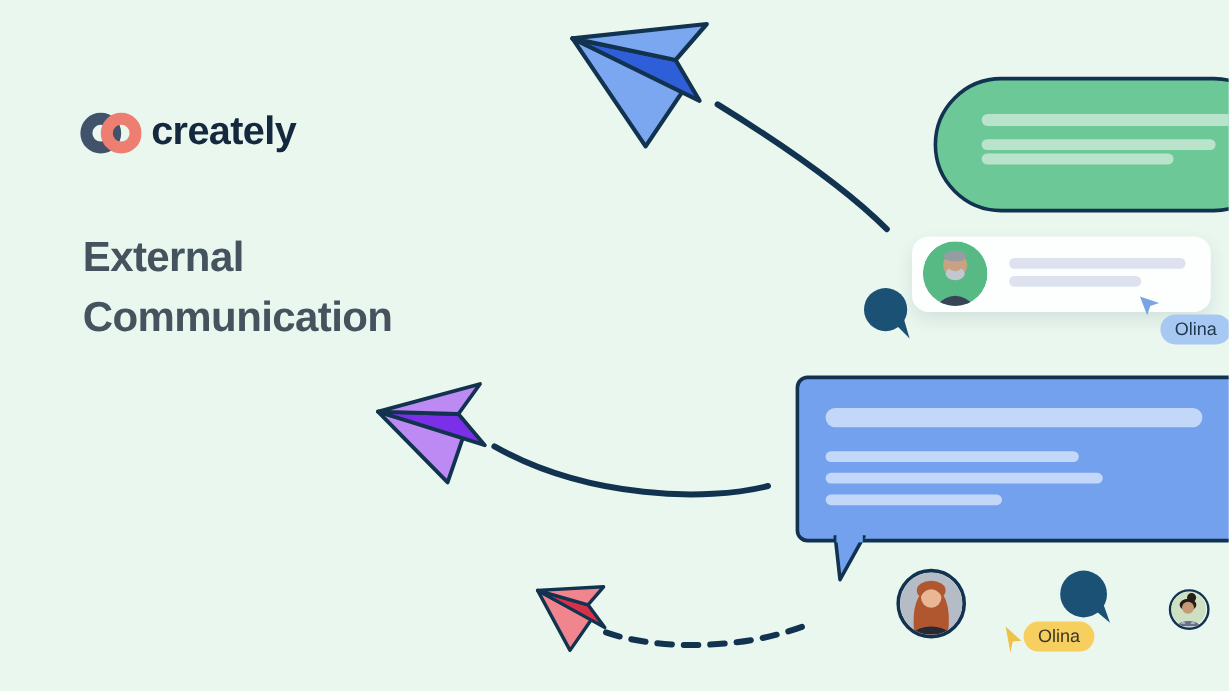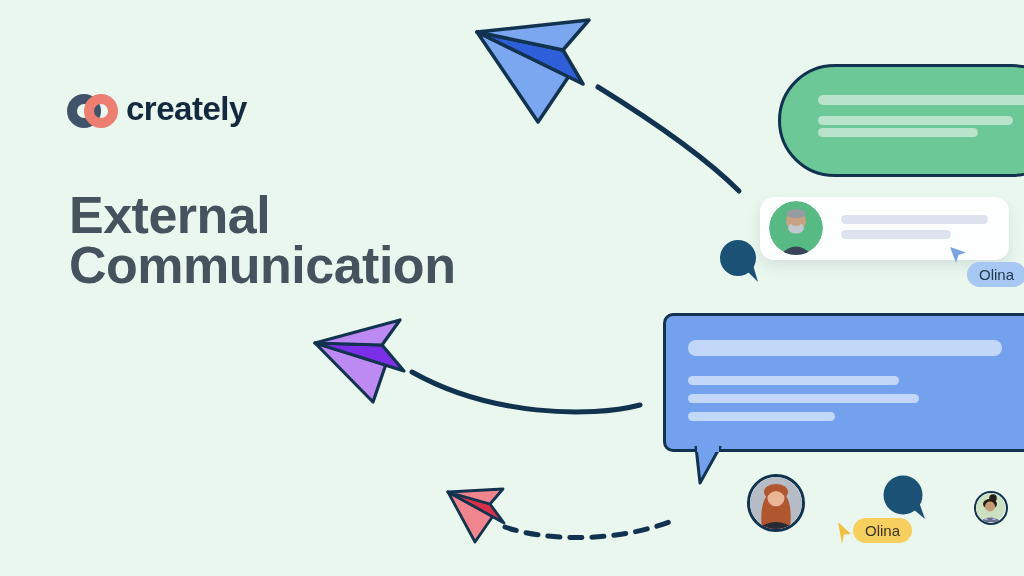--- a/index.html
+++ b/index.html
@@ -6,21 +6,21 @@
   body{width:1024px;height:576px;overflow:hidden;background:#eaf7ef;
        font-family:"Liberation Sans", sans-serif;}
   #stage{position:relative;width:1024px;height:576px;background:#eaf7ef;overflow:hidden;}
   .abs{position:absolute;}
 
   
   .logo{left:66px;top:92px;display:flex;align-items:flex-start;gap:8px;}
   .logo-word{font-size:33px;font-weight:700;color:#14293e;letter-spacing:-0.5px;line-height:1;}
 
   
-  .heading{left:69px;top:190px;font-size:52px;font-weight:700;color:#45535e;
+  .heading{left:69px;top:190px;font-size:35px;font-weight:700;color:#45535e;
            line-height:50px;letter-spacing:-0.5px;}
 
   
   .bubble-green{left:778px;top:64px;width:290px;height:113px;background:#6cc997;
                 border:3px solid #12334f;border-radius:57px;box-sizing:border-box;}
   .bubble-green .msg-line{position:absolute;background:#b9e3ca;border-radius:6px;}
   .bg-l1{left:37px;top:28px;width:250px;height:10px;}
   .bg-l2{left:37px;top:49px;width:195px;height:9px;}
   .bg-l3{left:37px;top:61px;width:160px;height:9px;}
 

